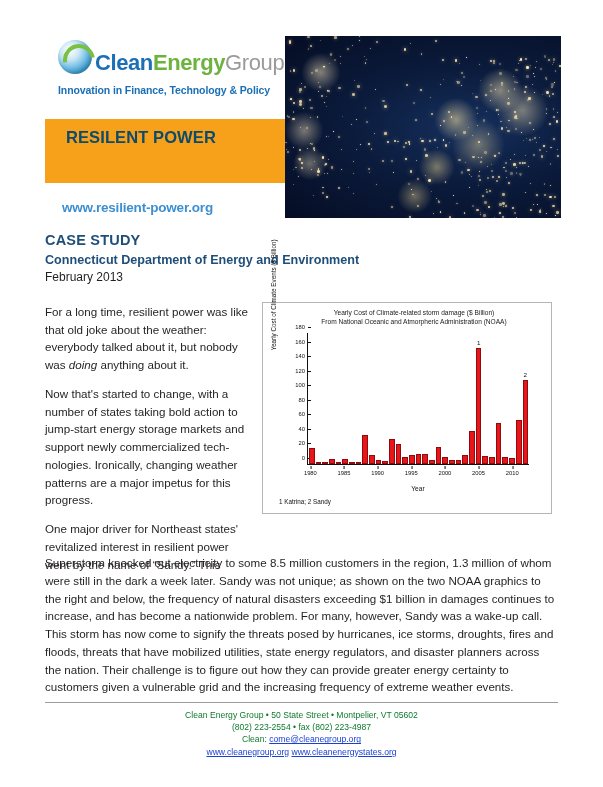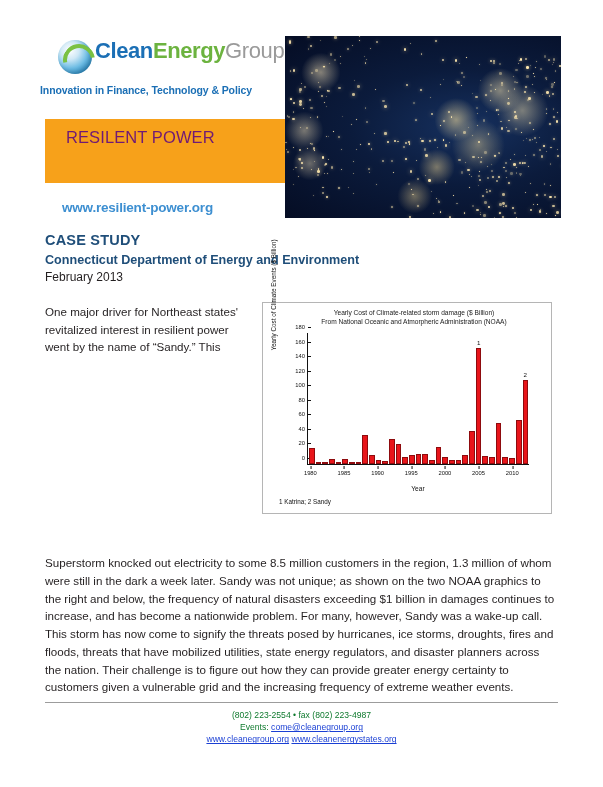--- a/index.html
+++ b/index.html
@@ -63,21 +63,21 @@
     background-size: 9px 9px, 13px 13px, 17px 11px, 7px 15px;
     background-position: 60% 40%, 68% 55%, 74% 34%, 80% 62%;
     opacity: .0;
   }
   .dot { position: absolute; border-radius: 50%; background: #ffe9b0; }
 
   .logo {
     position: absolute;
     left: 58px; top: 40px;
     display: flex;
-    align-items: flex-start;
+    align-items: flex-end;
   }
   .logo-mark {
     width: 34px; height: 34px;
     border-radius: 50%;
     background: radial-gradient(circle at 35% 30%, #ffffff 0%, #cfe8f6 28%, #6fbde4 55%, #2b8cc4 80%, #16699f 100%);
     position: relative;
     margin-right: 3px;
     box-shadow: inset -2px -2px 4px rgba(0,0,0,.18);
   }
   .logo-mark::after {
@@ -95,38 +95,38 @@
     font-size: 22px;
     font-weight: bold;
     letter-spacing: -0.4px;
     line-height: 1;
   }
   .lw-clean { color: #1b6fb5; }
   .lw-energy { color: #6cb33f; }
   .lw-group { color: #9a9a9a; font-weight: normal; }
   .tagline {
     position: absolute;
-    left: 40px; top: 84px;
+    left: 58px; top: 84px;
     font-size: 10.5px;
     font-weight: bold;
     color: #1b6fb5;
     letter-spacing: -0.1px;
   }
 
   .orange-banner {
     position: absolute;
     left: 45px; top: 119px;
     width: 240px; height: 64px;
     background: #f7a11a;
     padding: 9px 0 0 21px;
   }
   .orange-banner .l1 {
     font-size: 16.5px;
-    font-weight: normal;
-    color: #701a75;
+    font-weight: bold;
+    color: #0c4a6e;
     line-height: 1.18;
     letter-spacing: .1px;
   }
   .orange-banner .l2 {
     font-size: 16.5px;
     font-weight: bold;
     color: #231f20;
     line-height: 1.18;
   }
   .site-url {
@@ -739,20 +739,22 @@
     <div class="site-url">www.resilient-power.org</div>
   </div>
 
   <div class="titles">
     <p class="case-study">CASE STUDY</p>
     <p class="subtitle">Connecticut Department of Energy and Environment</p>
     <p class="date">February 2013</p>
   </div>
 
   <div class="col-text">
+    <p><span>For a long time, resilient power was like that old joke about the weather: everybody talked about it, but nobody was </span><em>doing</em><span> anything about it.</span></p>
+    <p>Now that's started to change, with a number of states taking bold action to jump-start energy storage markets and support newly commercialized tech-nologies.  Ironically, changing weather patterns are a major impetus for this progress.</p>
     <p>One major driver for Northeast states' revitalized interest in resilient power went by the name of “Sandy.” This</p>
   </div>
 
   <div class="figure">
     <div class="figure-box">
       <div class="fig-title">
         <div>Yearly Cost of Climate-related storm damage ($ Billion)</div>
         <div>From National Oceanic and Atmorpheric Administration (NOAA)</div>
       </div>
       <div class="plot">
@@ -822,18 +824,19 @@
       <div class="fignote">1 Katrina; 2 Sandy</div>
     </div>
   </div>
 
   <div class="full-text">
     <p>Superstorm knocked out electricity to some 8.5 million customers in the region, 1.3 million of whom were still in the dark a week later. Sandy was not unique; as shown on the two NOAA graphics to the right and below, the frequency of natural disasters exceeding $1 billion in damages continues to increase, and has become a nationwide problem. For many, however, Sandy was a wake-up call. This storm has now come to signify the threats posed by hurricanes, ice storms, droughts, fires and floods, threats that have mobilized utilities, state energy regulators, and disaster planners across the nation. Their challenge is to figure out how they can provide greater energy certainty to customers given a vulnerable grid and the increasing frequency of extreme weather events.</p>
   </div>
 
   <div class="footer-rule"></div>
   <div class="footer">
+    <div>Clean Energy Group • 50 State Street • Montpelier, VT  05602</div>
     <div>(802) 223-2554 • fax (802) 223-4987</div>
-    <div><span class="ml">Events:</span> <span class="lnk">come@cleanegroup.org</span></div>
+    <div><span class="ml">Clean:</span> <span class="lnk">come@cleanegroup.org</span></div>
     <div><span class="lnk">www.cleanegroup.org</span> <span class="lnk">www.cleanenergystates.org</span></div>
   </div>
 
 </div>
 
 </body></html>

